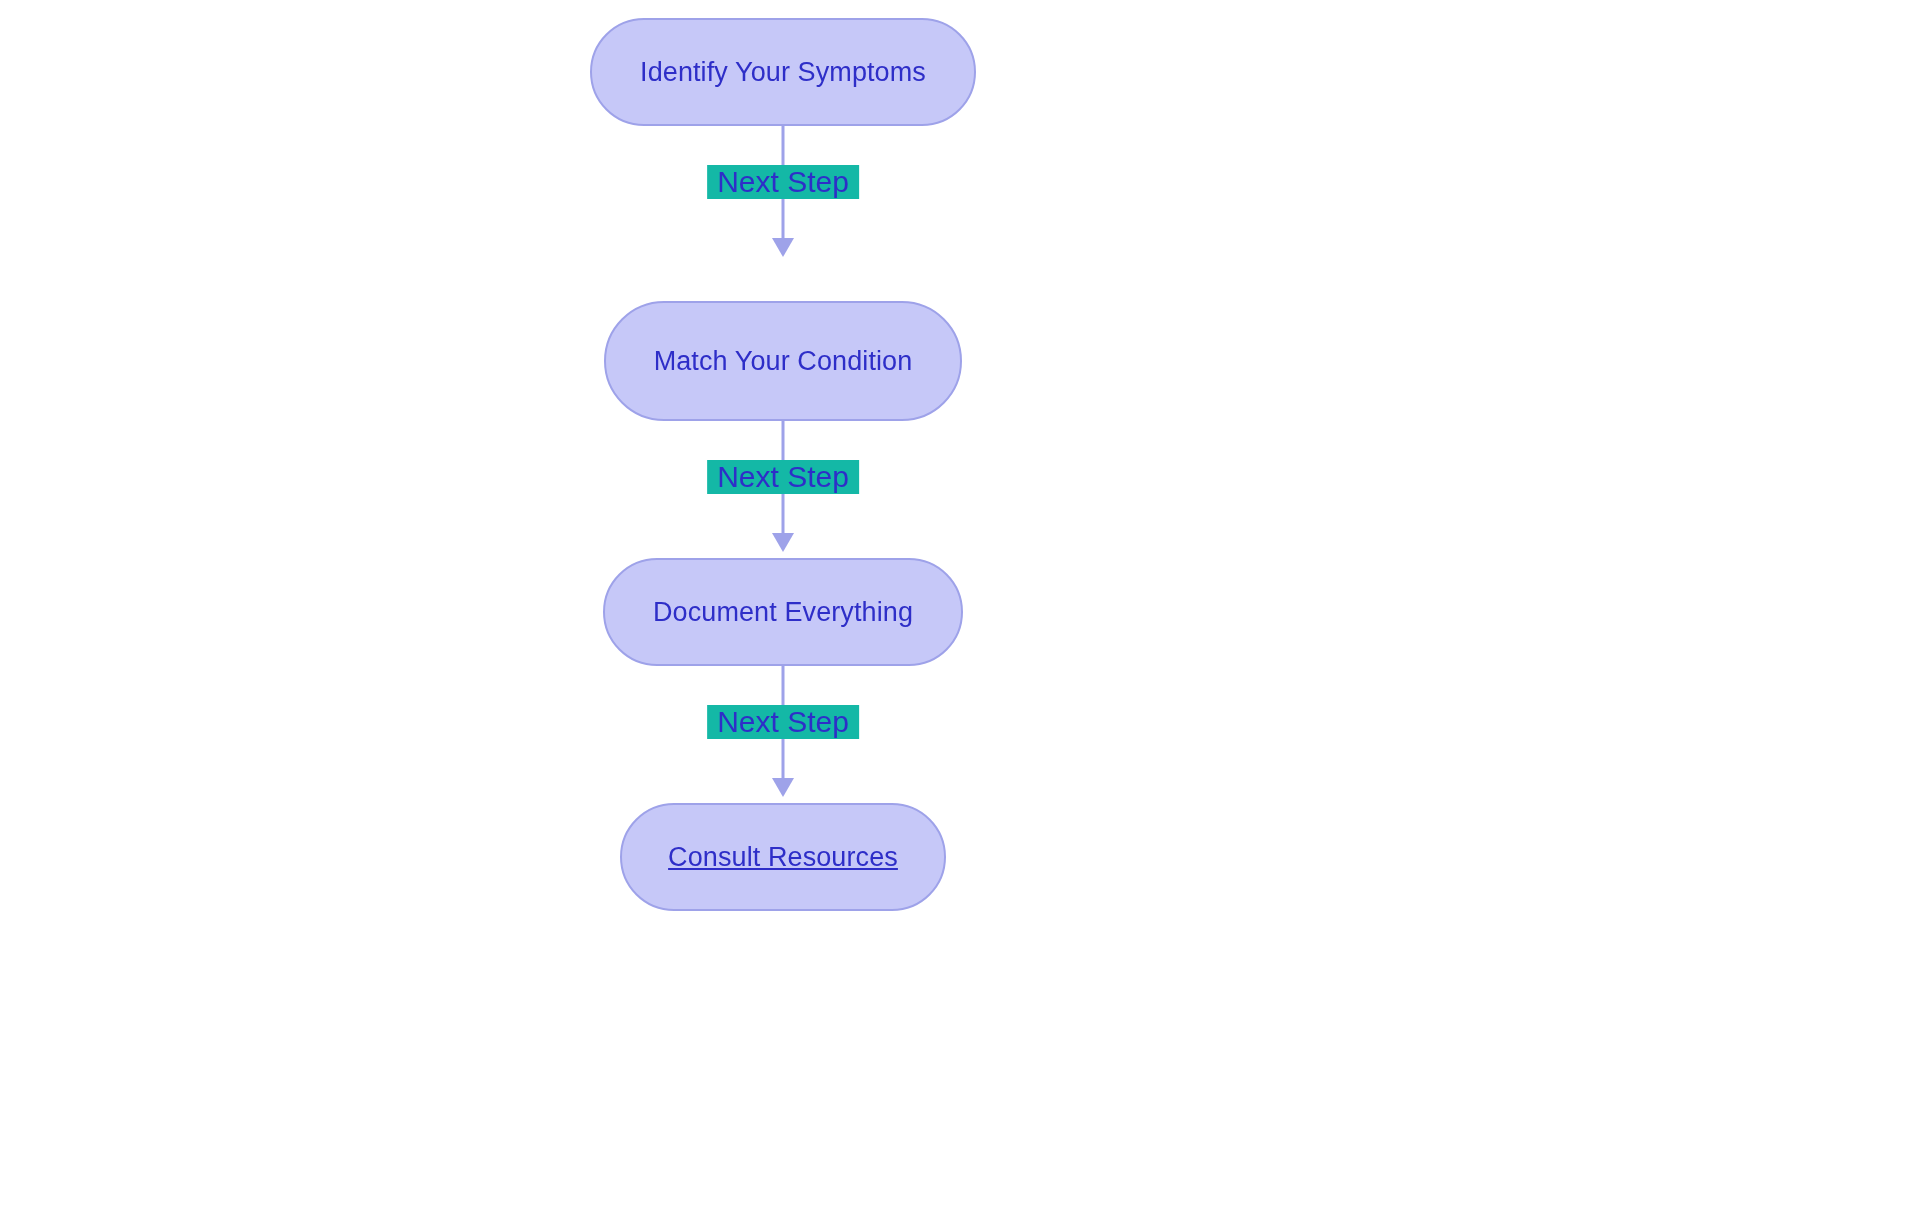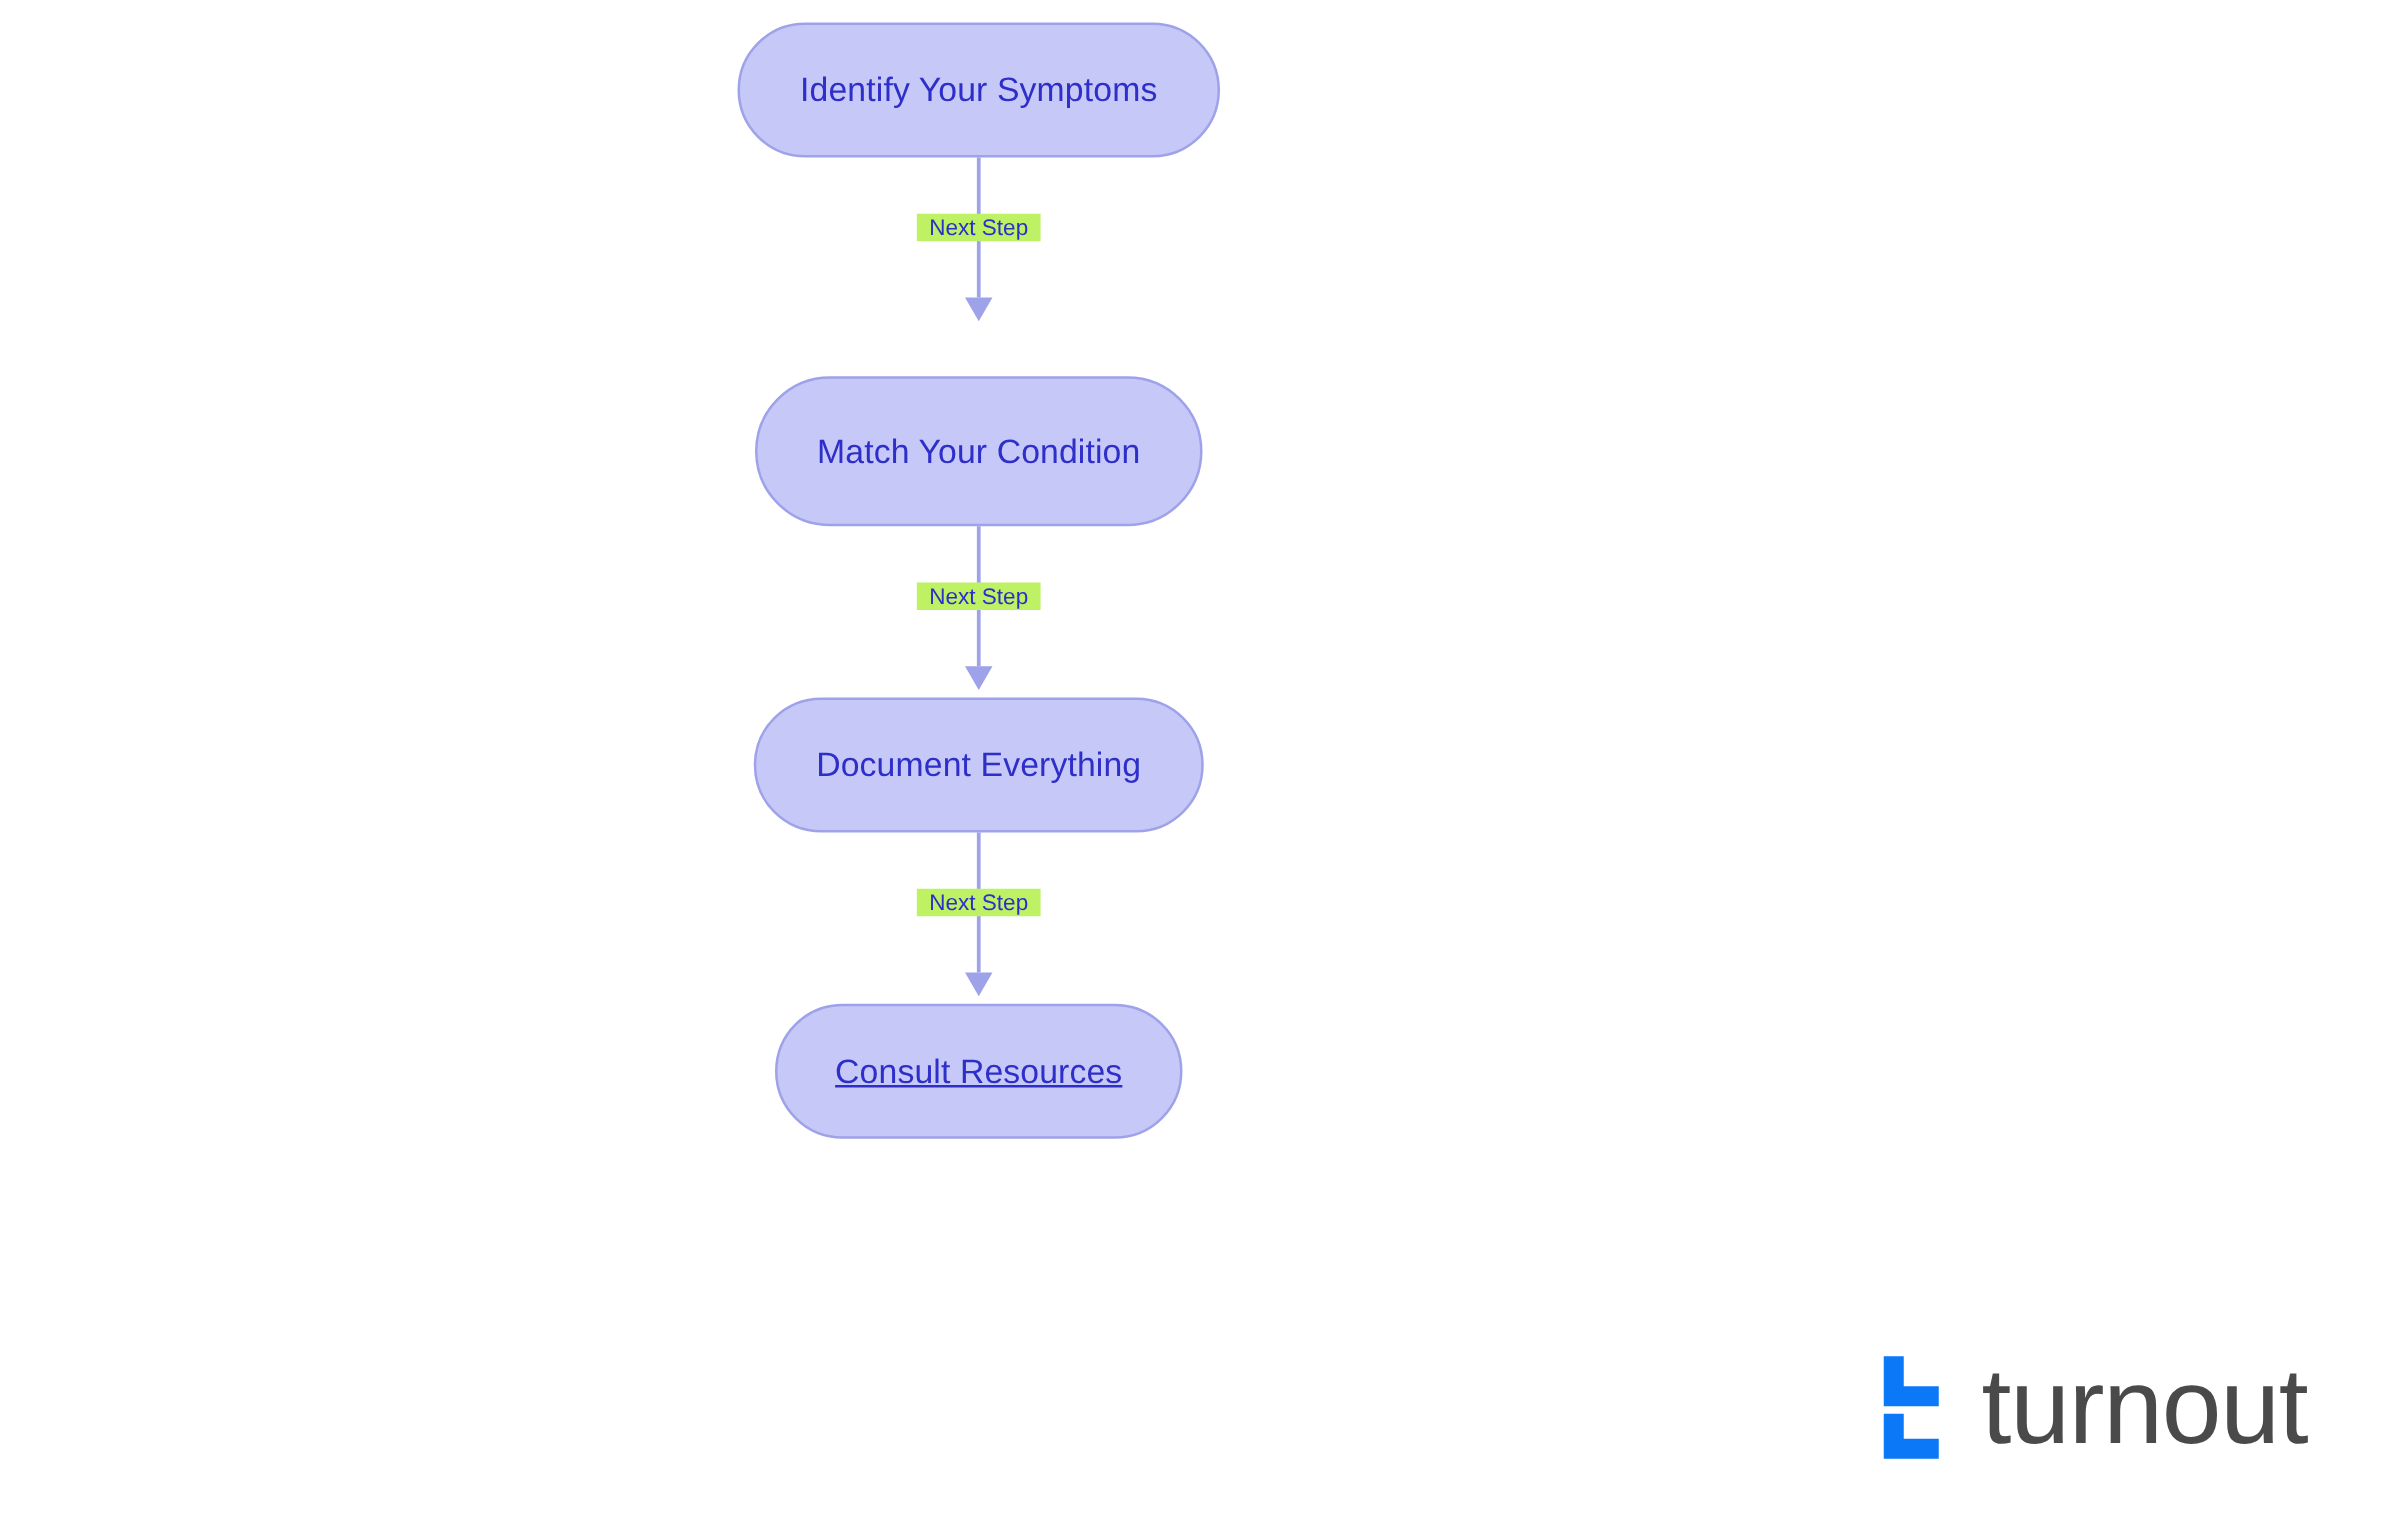--- a/index.html
+++ b/index.html
@@ -85,24 +85,24 @@
     height: 0;
     border-left: 11px solid transparent;
     border-right: 11px solid transparent;
     border-top: 19px solid #9EA2E9;
   }
   .connector .edge-label {
     position: absolute;
     left: 50%;
     top: 56px;
     transform: translate(-50%, -50%);
-    background: #bef264;
+    background: #14b8a6;
     padding: 2px 10px;
     color: #2E2EC8;
-    font-size: 18px;
+    font-size: 30px;
     line-height: 1;
     white-space: nowrap;
   }
 
   
   .brand {
     position: absolute;
     right: 74px;
     bottom: 46px;
     display: flex;
@@ -158,23 +158,14 @@
       <div class="head"></div>
       <div class="edge-label">Next Step</div>
     </div>
 
     <div class="node n4">
       <span class="node-label">Consult Resources</span>
     </div>
 
   </div>
 
-  <div class="brand">
-    <svg class="brand-mark" viewBox="0 0 56 86">
-
-      <path d="M4 2 H20 V26 H48 V42 H4 Z" fill="#0B79F7"></path>
-
-      <path d="M4 48 H20 V68 H48 V84 H4 Z" fill="#0B79F7"></path>
-    </svg>
-    <span class="brand-word">turnout</span>
-  </div>
 
 </div>
 
 </body></html>

